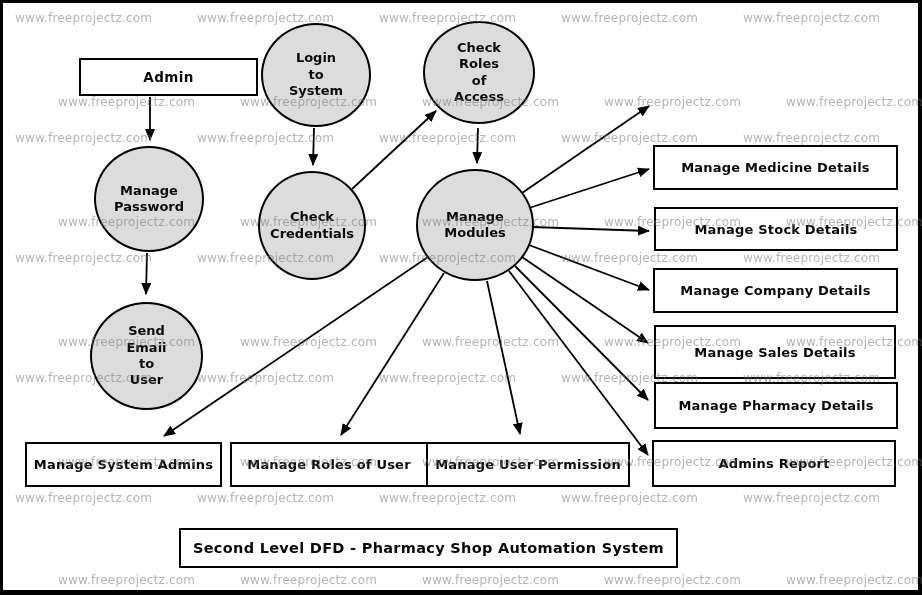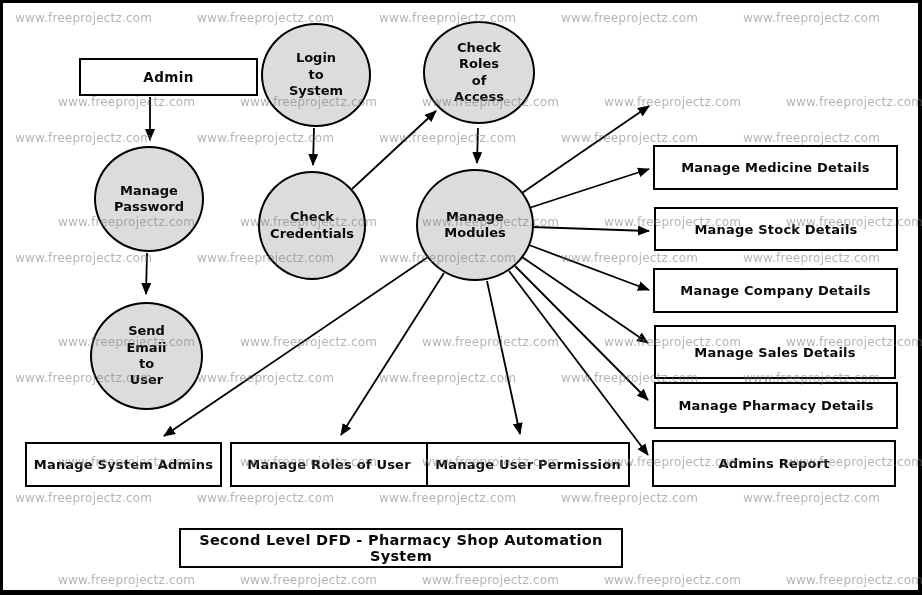--- a/index.html
+++ b/index.html
@@ -113,21 +113,21 @@
   <div class="shape box" style="left:22px;top:439px;width:197px;height:45px">
     <span>Manage System Admins</span>
   </div>
   <div class="shape box" style="left:227px;top:439px;width:198px;height:45px">
     <span>Manage Roles of User</span>
   </div>
   <div class="shape box" style="left:423px;top:439px;width:204px;height:45px">
     <span>Manage User Permission</span>
   </div>
 
-  <div class="shape titlebox" style="left:176px;top:525px;width:444px;height:40px">
+  <div class="shape titlebox" style="left:176px;top:525px;width:499px;height:40px">
     <span>Second Level DFD - Pharmacy Shop Automation System</span>
   </div>
 
   <div class="wm-layer">
       <span class="wm" style="left: 12px; top: 8px;">www.freeprojectz.com</span>
       <span class="wm" style="left: 194px; top: 8px;">www.freeprojectz.com</span>
       <span class="wm" style="left: 376px; top: 8px;">www.freeprojectz.com</span>
       <span class="wm" style="left: 558px; top: 8px;">www.freeprojectz.com</span>
       <span class="wm" style="left: 740px; top: 8px;">www.freeprojectz.com</span>
       <span class="wm" style="left: 12px; top: 128px;">www.freeprojectz.com</span>

